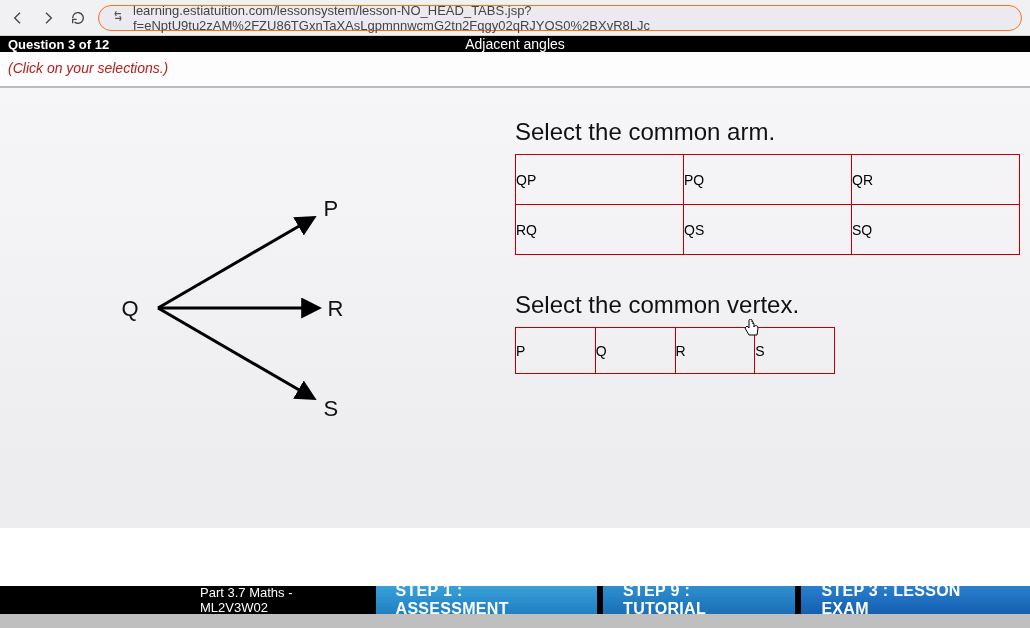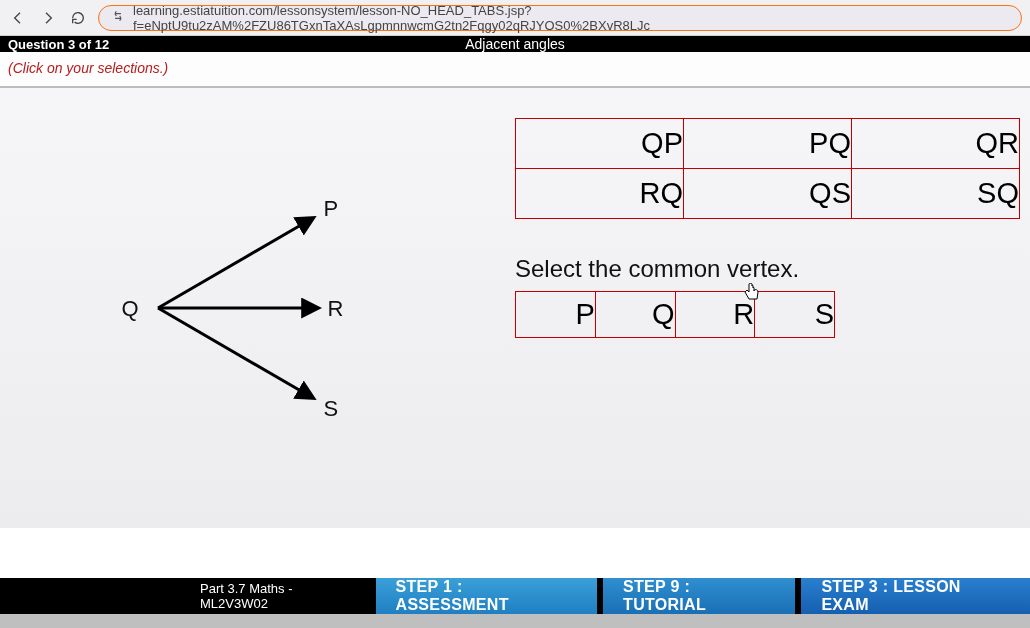--- a/index.html
+++ b/index.html
@@ -20,26 +20,26 @@
   .right-col { width: 50%; padding: 30px 10px 0 0; }
   .diagram { position: relative; width: 260px; height: 260px; }
   .diagram svg { width: 100%; height: 100%; }
   .dlabel { position: absolute; font-size: 22px; font-weight: 500; color:#111; }
   .lblQ { left: -6px; top: 118px; }
   .lblP { left: 196px; top: 18px; }
   .lblR { left: 200px; top: 118px; }
   .lblS { left: 196px; top: 218px; }
   .section-title { font-size: 24px; color: #111; margin-bottom: 8px; }
   .grid-table { border-collapse: collapse; margin-bottom: 36px; width: 100%; }
-  .grid-table td { border: 1px solid #c00000; text-align: right; font-size: 29px; height: 50px; cursor: pointer; background: #fff0; }
+  .grid-table td { border: 1px solid #c00000; text-align: left; font-size: 14px; height: 50px; cursor: pointer; background: #fff0; }
   .arm-table td { width: 33.3%; }
   .vertex-table { width: 320px; }
   .vertex-table td { width: 25%; height: 46px; }
   .cursor-hand { position:absolute; font-size:16px; }
-  .footer { position: absolute; bottom: 14px; left: 0; right: 0; height: 36px; background: #000; display: flex; align-items: center; color: #fff; font-size: 13px; }
+  .footer { position: absolute; bottom: 14px; left: 0; right: 0; height: 28px; background: #000; display: flex; align-items: center; color: #fff; font-size: 13px; }
   .footer .part { padding: 0 14px 0 200px; }
   .footer .step { height: 100%; display: flex; align-items: center; padding: 0 20px; font-size: 16px; font-weight: bold; letter-spacing: .3px; }
   .step1 { background: linear-gradient(#3aa0d8,#1f7fc2); }
   .step2 { background: linear-gradient(#2f8fd0,#1a6fb5); }
   .step3 { background: linear-gradient(#2a7fcf,#155fb0); }
   .footer-gap { width: 6px; }
   .bottom-shadow { position:absolute; bottom:0; left:0; right:0; height:14px; background: rgba(0,0,0,0.25);}
   .page { position: relative; width:1030px; height:628px; background:#fff; }
 </style>
 </head>
@@ -97,20 +97,21 @@
           <line x1="30" y1="130" x2="185" y2="220" stroke="#000" stroke-width="3" marker-end="url(#ah)"></line>
         </svg>
         <span class="dlabel lblQ">Q</span>
         <span class="dlabel lblP">P</span>
         <span class="dlabel lblR">R</span>
         <span class="dlabel lblS">S</span>
       </div>
     </div>
 
     <div class="right-col">
+      <div class="section-title">Select the common arm.</div>
       <table class="grid-table arm-table">
         <tbody>
             <tr>
           <td>QP</td>
           <td>PQ</td>
           <td>QR</td>
         </tr>
         <tr>
           <td>RQ</td>
           <td>QS</td>

